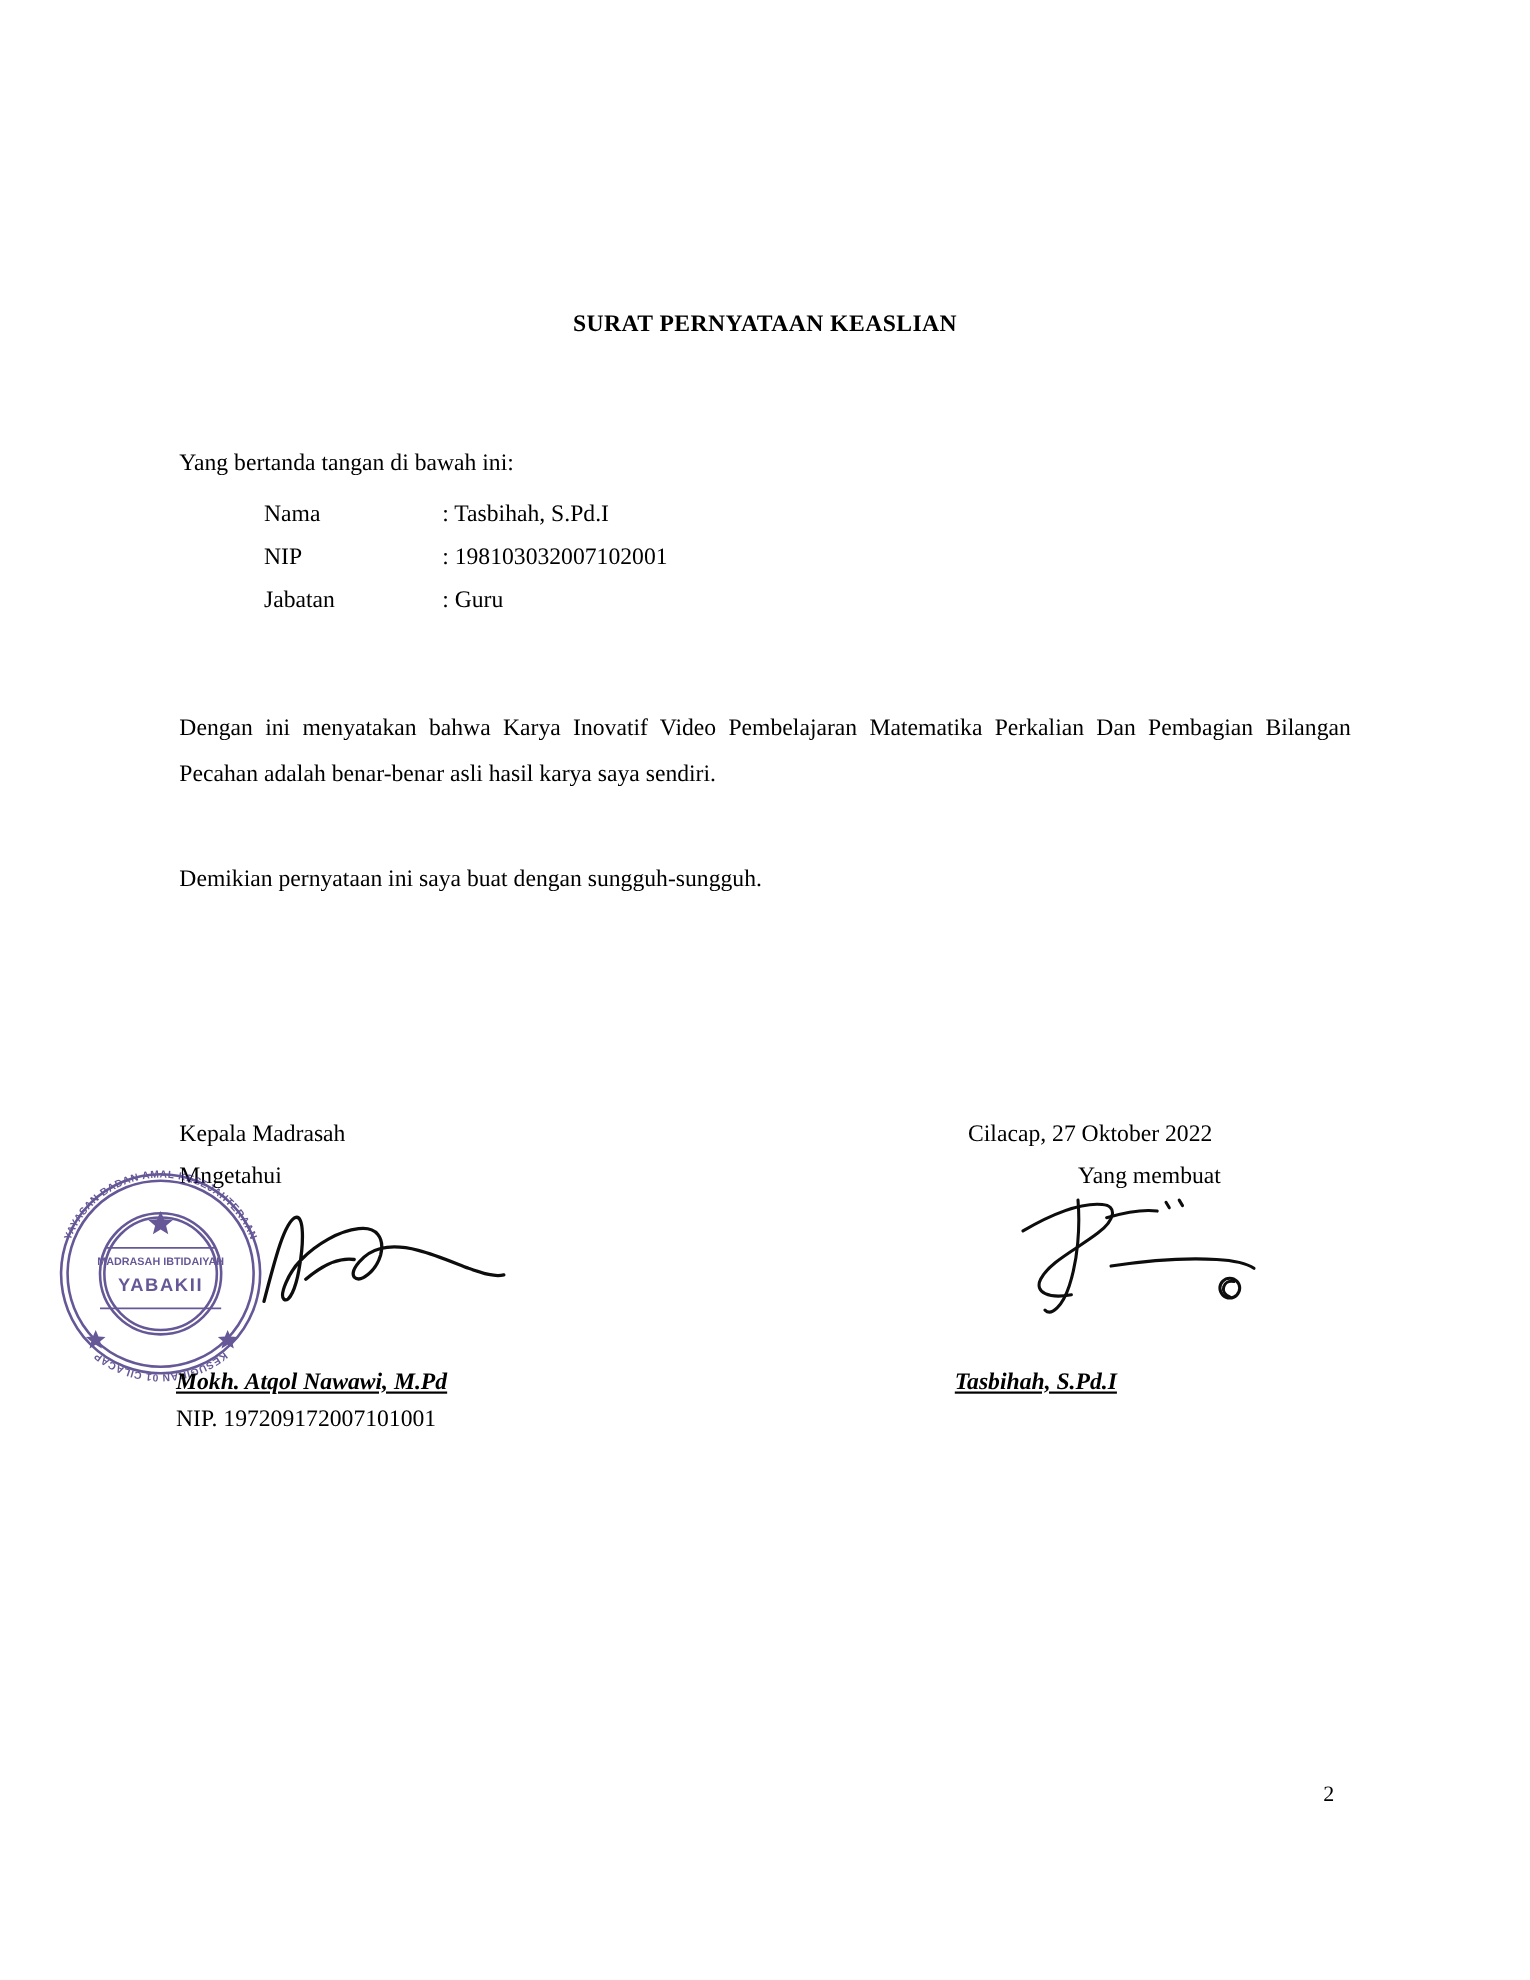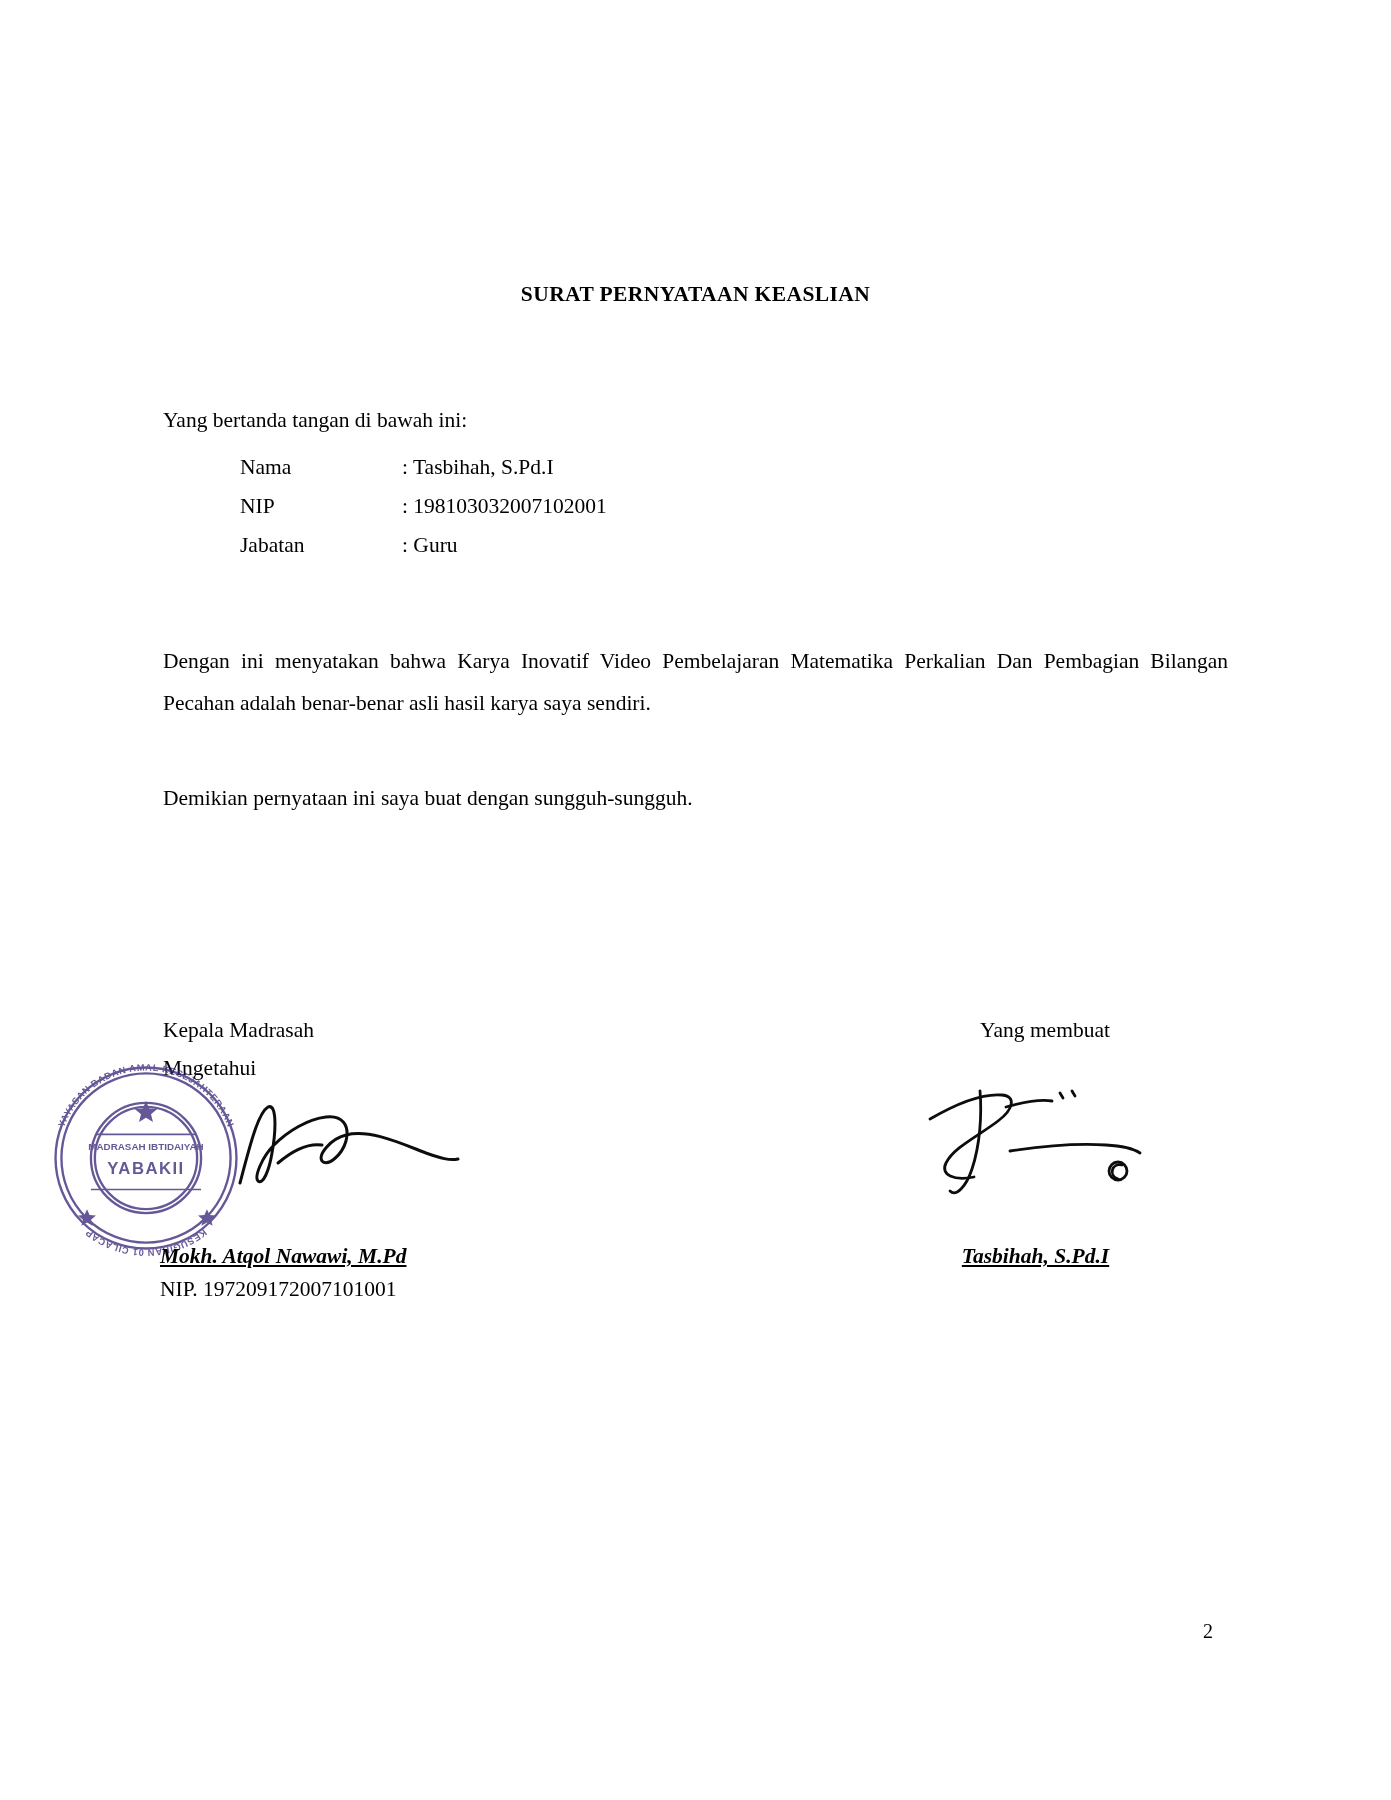--- a/index.html
+++ b/index.html
@@ -101,21 +101,21 @@
     font-size: 21.5px;
     line-height: 1.55;
     text-align: left;
   }
   .right-names {
     position: absolute;
     top: 1240px;
     left: 868px;
     font-size: 21.5px;
     line-height: 1.55;
-    text-align: center;
+    text-align: left;
     width: 335px;
   }
   .page-number {
     position: absolute;
     top: 1620px;
     left: 0;
     width: 1391px;
     text-align: center;
     font-size: 20px;
   }
@@ -177,20 +177,21 @@
 
   <div class="para para-1">Dengan ini menyatakan bahwa Karya Inovatif Video Pembelajaran Matematika Perkalian Dan Pembagian Bilangan Pecahan  adalah benar-benar asli hasil karya saya sendiri.</div>
   <div class="para para-2">Demikian pernyataan ini saya buat dengan sungguh-sungguh.</div>
 
   <div class="sign-block sign-left">
     <div>Kepala Madrasah</div>
     <div>Mngetahui</div>
   </div>
 
   <div class="sign-block sign-right">
+    <div>Cilacap, 27 Oktober 2022</div>
     <div class="centered">Yang membuat</div>
   </div>
 
   <svg class="stamp" viewBox="0 0 240 240">
     <g fill="none" stroke="#3c2a7a" stroke-width="2.4">
       <circle cx="120" cy="120" r="92"></circle>
       <circle cx="120" cy="120" r="86"></circle>
       <circle cx="120" cy="120" r="56"></circle>
       <circle cx="120" cy="120" r="52"></circle>
     </g>

